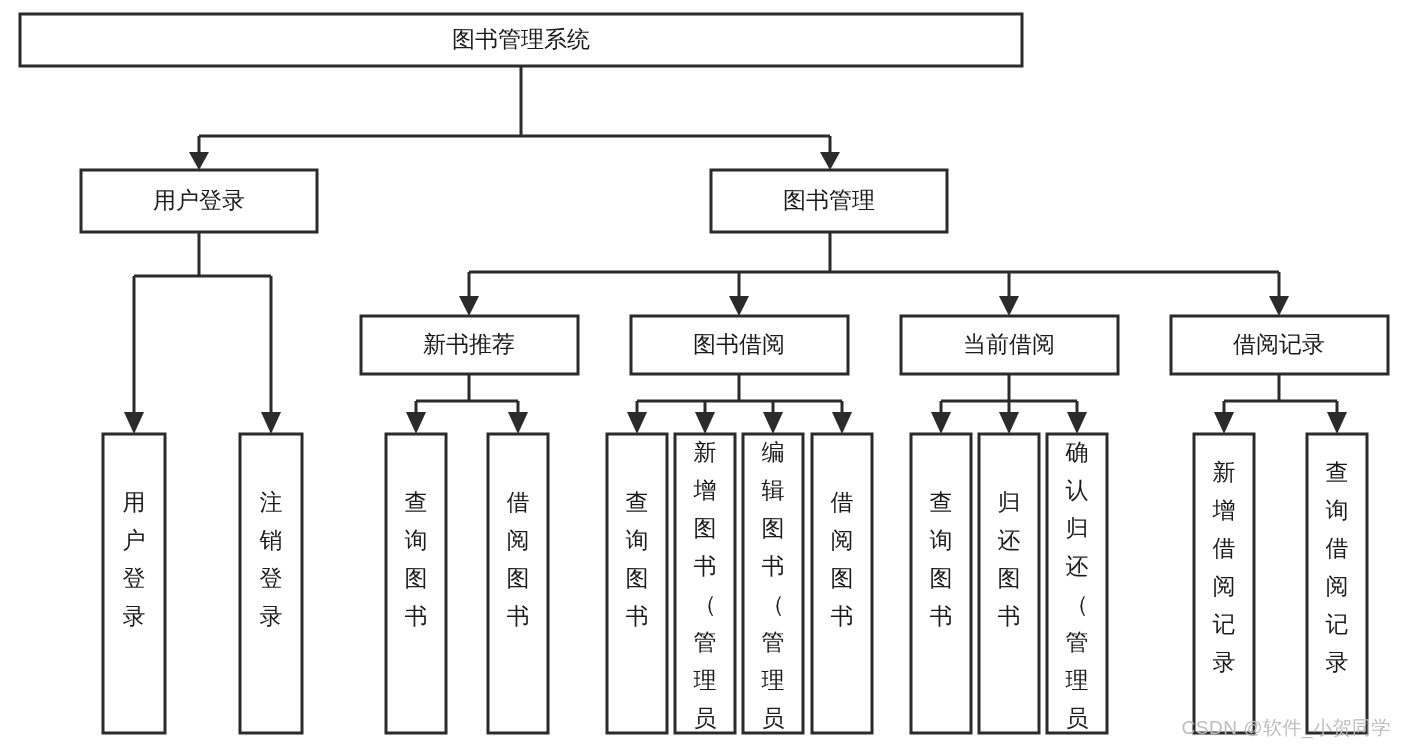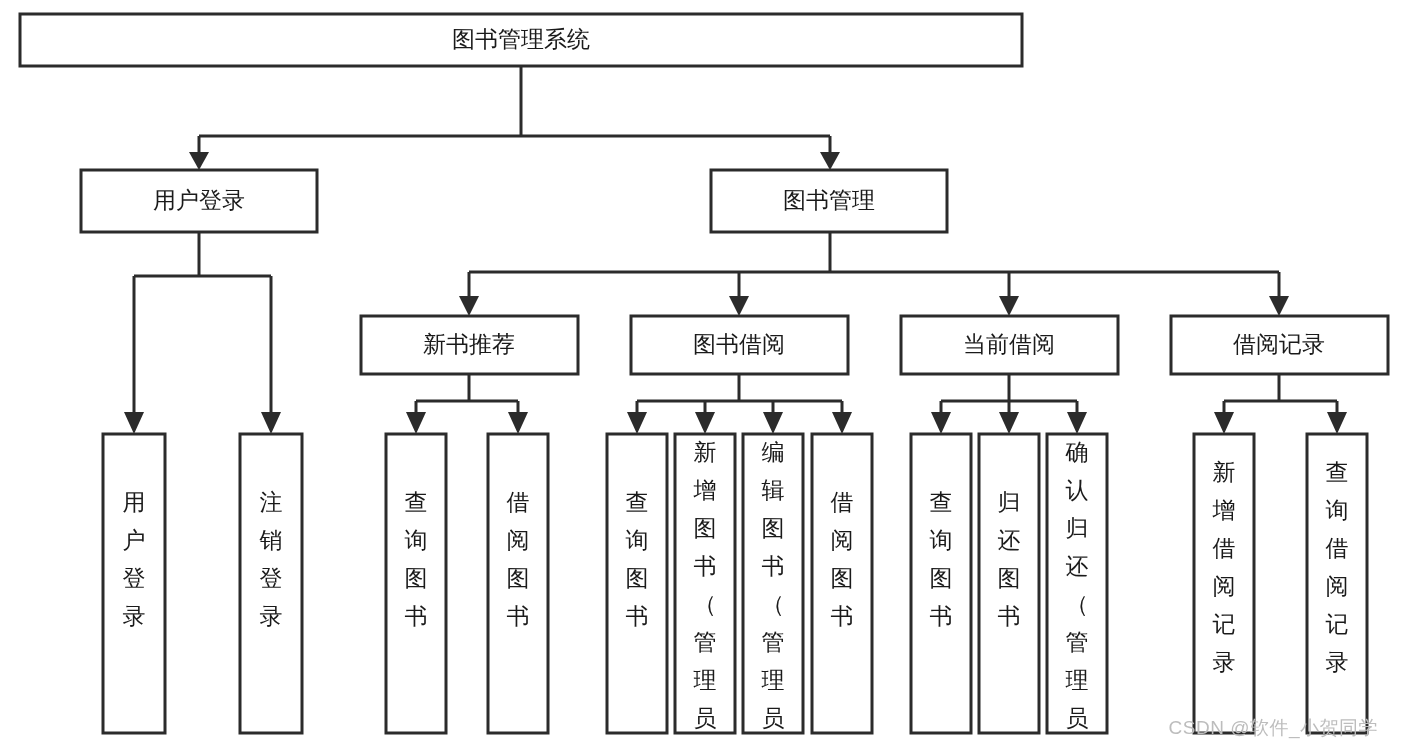--- a/index.html
+++ b/index.html
@@ -52,21 +52,21 @@
     dominant-baseline: middle;
   }
   .leaf-label {
     font-family: "Liberation Sans", "DejaVu Sans", sans-serif;
     font-size: 23px;
     fill: #1a1a1a;
     text-anchor: middle;
   }
   .watermark {
     position: absolute;
-    right: 27px;
+    right: 14px;
     bottom: 6px;
     font-family: "Liberation Sans", "DejaVu Sans", sans-serif;
     font-size: 19px;
     color: #bdbdbd;
     white-space: nowrap;
     letter-spacing: 0.5px;
     pointer-events: none;
   }
 </style>
 </head>

